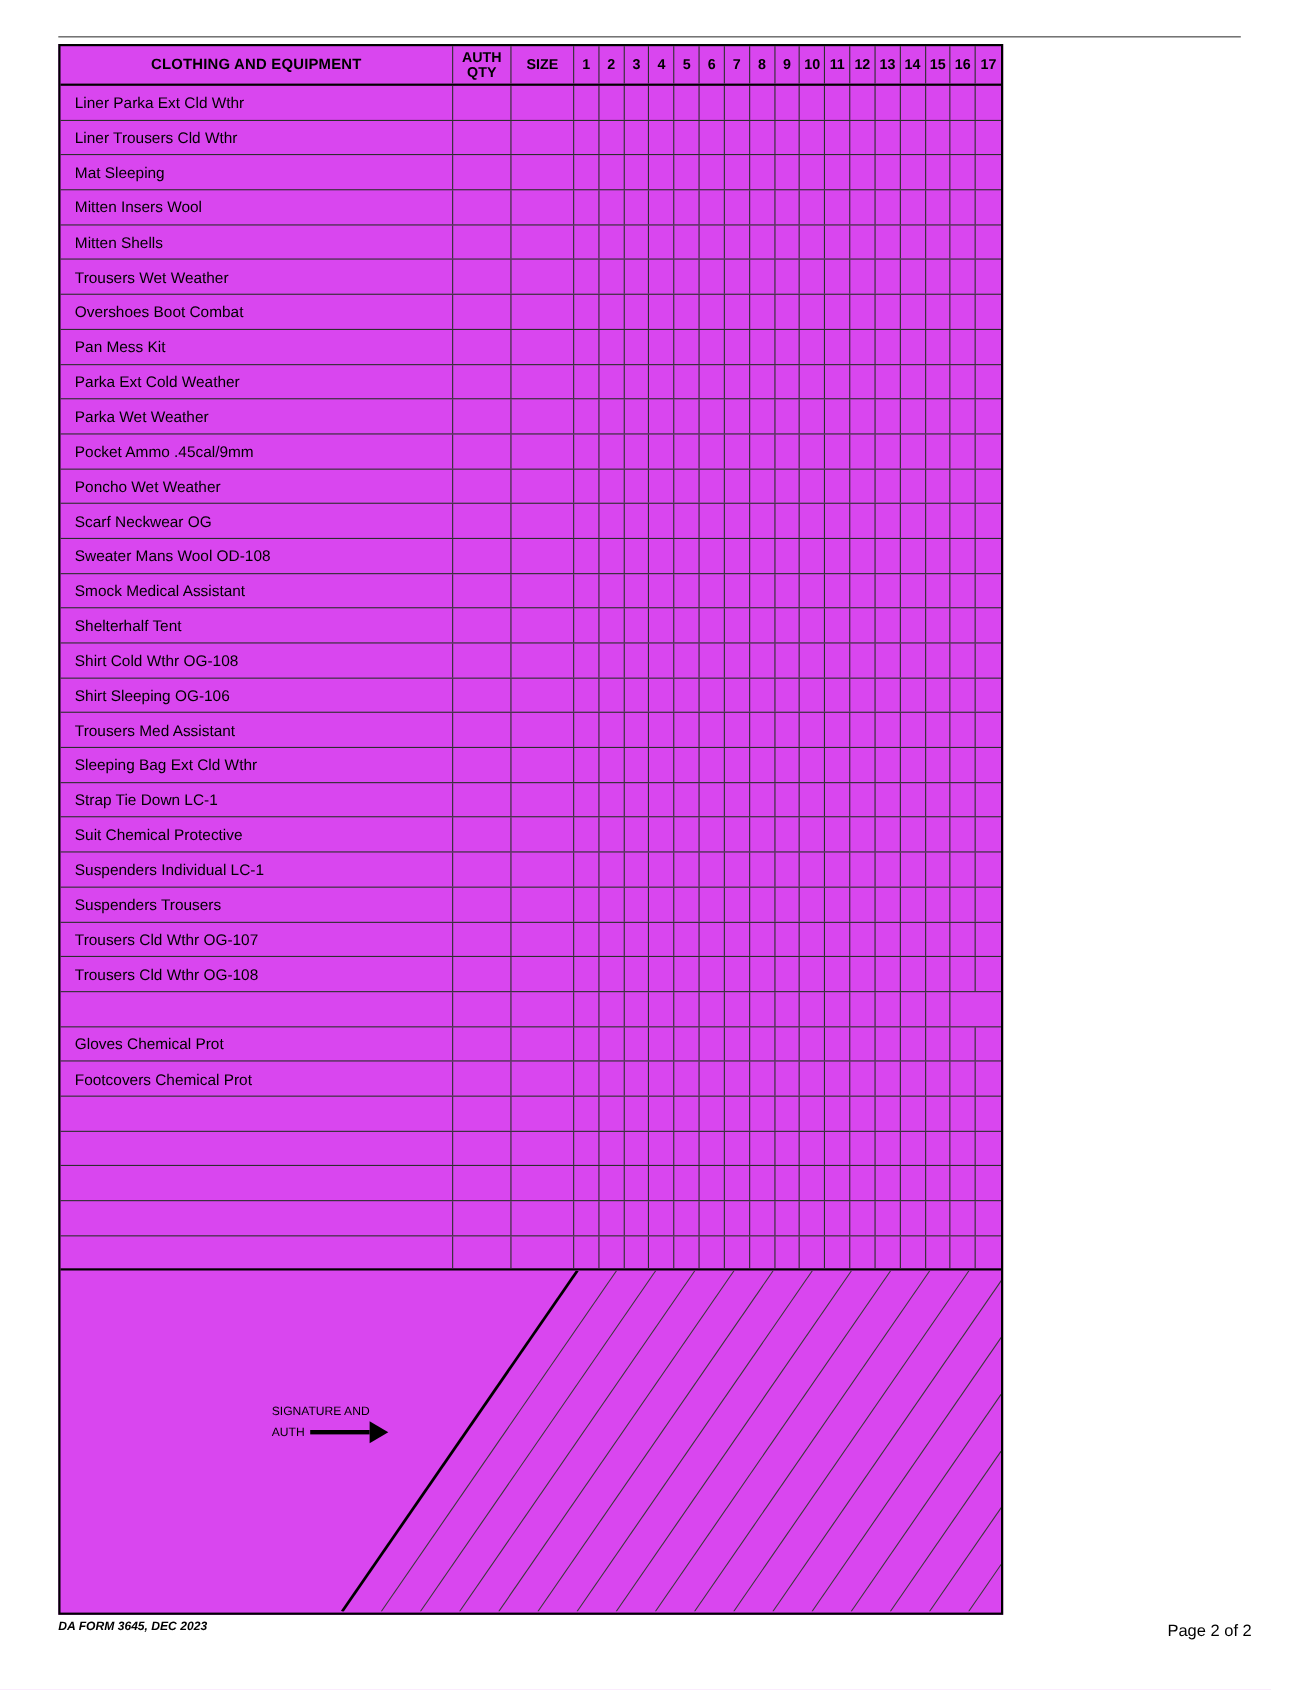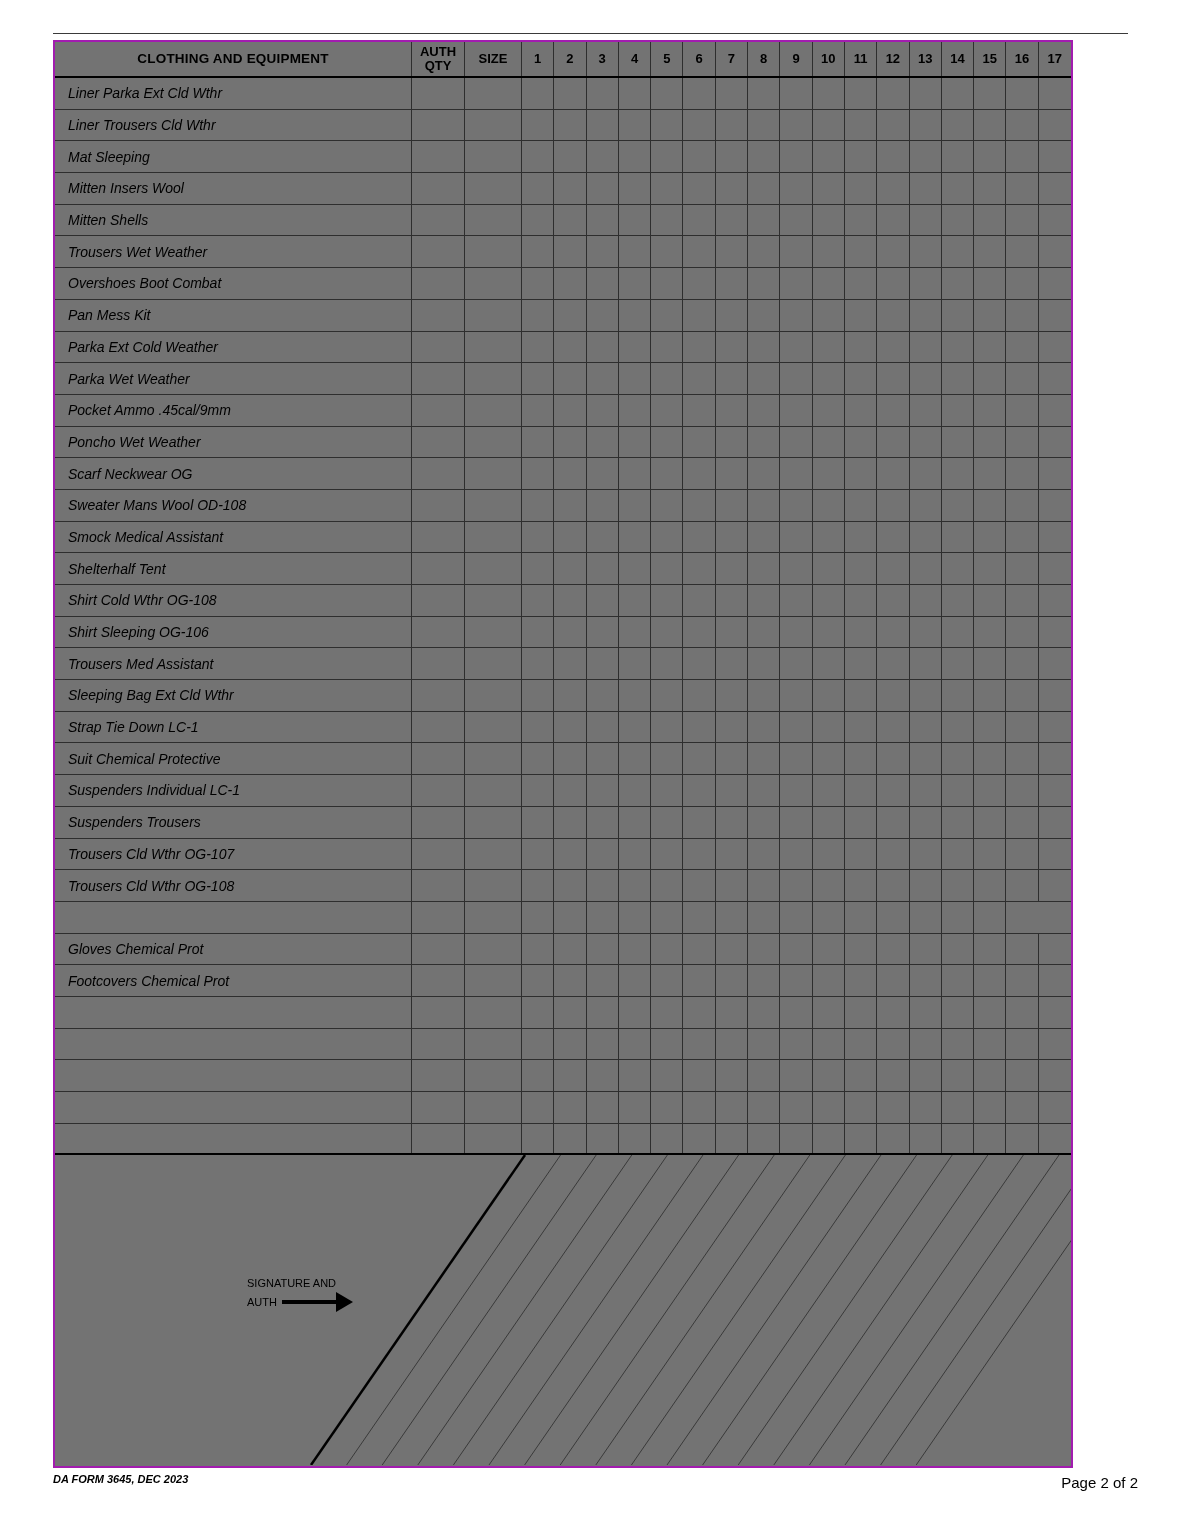--- a/index.html
+++ b/index.html
@@ -11,23 +11,23 @@
     font-family:"Liberation Sans", sans-serif;
     color:#000;
     overflow:hidden;
   }
   .top-rule {
     position:absolute; left:53px; top:33px;
     width:1075px; height:1px; background:#3a3a3a;
   }
   .form-table {
     position:absolute; left:53px; top:40px;
-    width:1020px; height:1428px;
-    border:2px solid #a21caf;
-    background:#737373;
+    width:859px; height:1428px;
+    border:2px solid #000000;
+    background:#d946ef;
     display:flex; flex-direction:column;
   }
   .hrow, .trow {
     display:grid;
     grid-template-columns:357px 53px 57px repeat(17, 1fr);
     width:100%;
   }
   .hrow {
     height:36px;
     border-bottom:2px solid #000;
@@ -36,21 +36,21 @@
   .hcell {
     display:flex; flex-direction:column;
     align-items:center; justify-content:center;
     font-weight:bold; font-size:13px; line-height:1.05;
     border-right:1px solid #2e2e2e;
     text-align:center;
   }
   .hcell:last-child { border-right:none; }
   .hcell.name-h { font-size:13.5px; letter-spacing:0.2px; }
   .body { flex:0 0 auto; display:flex; flex-direction:column; }
-  .trow { height:31.7px; border-bottom:1px solid #2e2e2e; flex:0 0 auto;font-style:italic; }
+  .trow { height:31.7px; border-bottom:1px solid #2e2e2e; flex:0 0 auto; }
   .trow:last-child { border-bottom:2px solid #000; }
   .cell {
     border-right:1px solid #2e2e2e;
     display:flex; align-items:center;
     font-size:14px;
   }
   .cell:last-child { border-right:none; }
   .cell.name { padding-left:13px; }
   .sig-area {
     position:relative; flex:1 1 auto; overflow:hidden;

